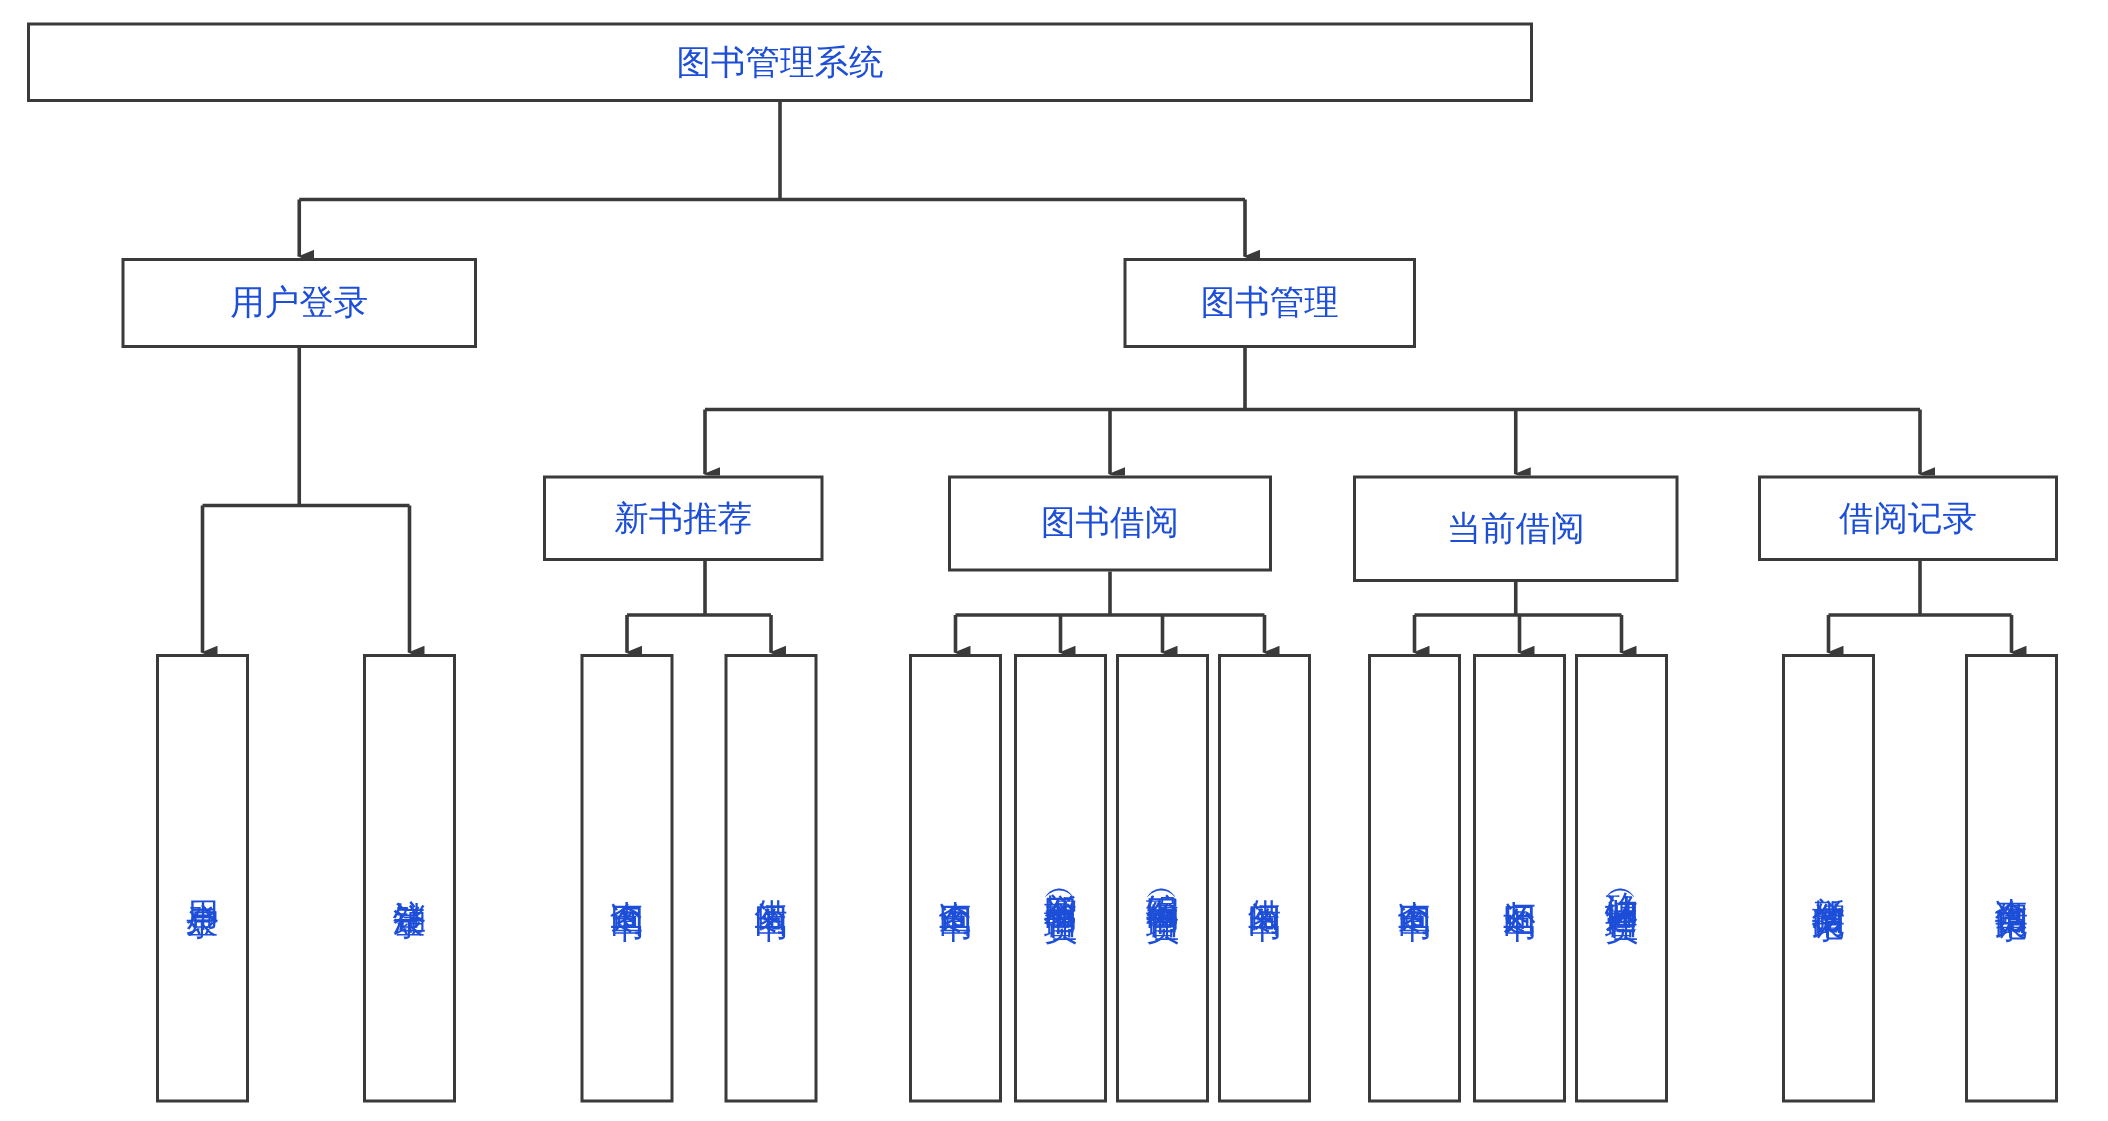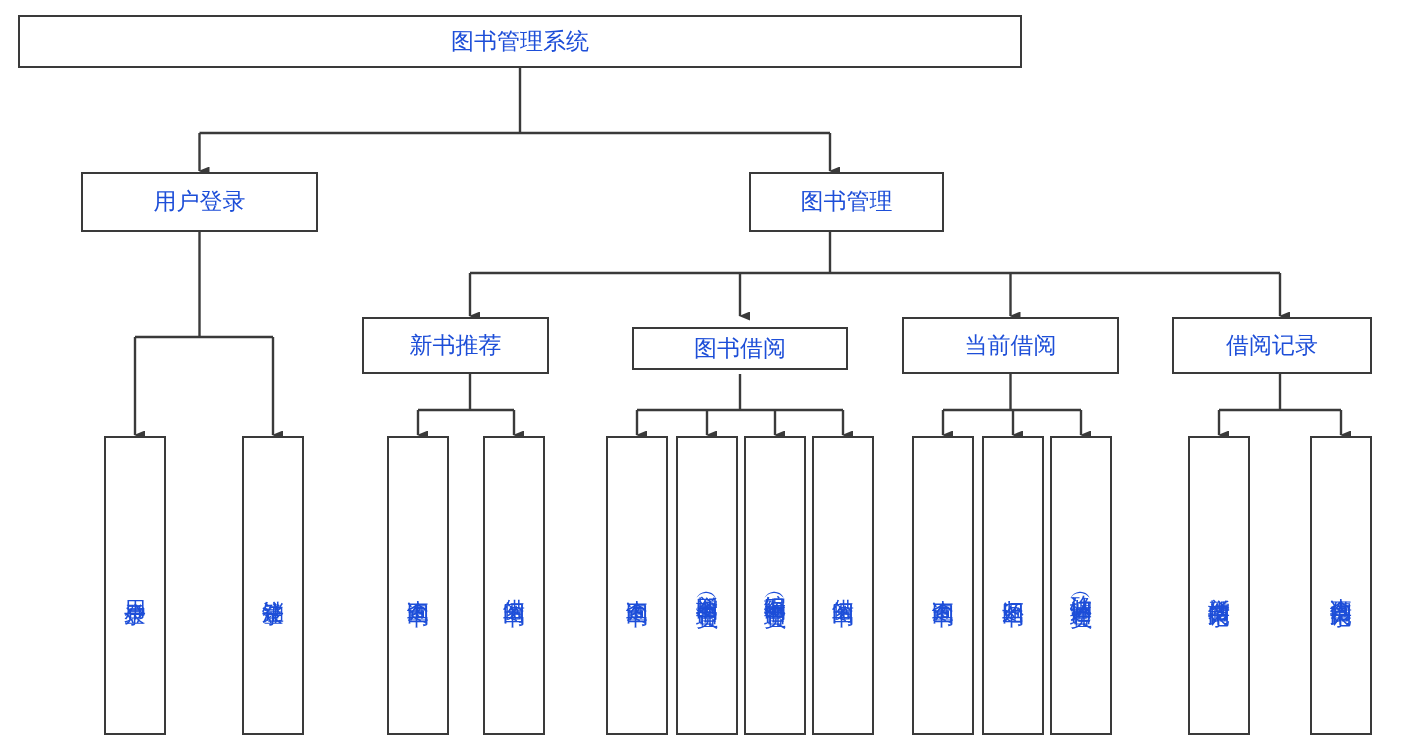--- a/index.html
+++ b/index.html
@@ -125,24 +125,24 @@
       </div>
       <div class="node horiz" style="left: 81px; top: 172px; width: 237px; height: 60px;">
         <span class="node-label">用户登录</span>
       </div>
       <div class="node horiz" style="left: 712px; top: 172px; width: 195px; height: 60px; margin-left: 37px;">
         <span class="node-label">图书管理</span>
       </div>
       <div class="node horiz" style="left: 362px; top: 317px; width: 187px; height: 57px;">
         <span class="node-label">新书推荐</span>
       </div>
-      <div class="node horiz" style="left: 632px; top: 327px; width: 216px; height: 43px; justify-content: center;">
+      <div class="node horiz" style="left: 632px; top: 317px; width: 216px; height: 64px; justify-content: center;">
         <span class="node-label">图书借阅</span>
       </div>
-      <div class="node horiz" style="left: 902px; top: 317px; width: 217px; height: 57px;">
+      <div class="node horiz" style="left: 902px; top: 317px; width: 217px; height: 71px;">
         <span class="node-label">当前借阅</span>
       </div>
       <div class="node horiz" style="left: 1172px; top: 317px; width: 200px; height: 57px;">
         <span class="node-label">借阅记录</span>
       </div>
       <div class="node vert" style="left: 104px; top: 436px; width: 62px; height: 299px;">
         <span class="node-label">用户登录</span>
       </div>
       <div class="node vert" style="left: 242px; top: 436px; width: 62px; height: 299px;">
         <span class="node-label">注销登录</span>

